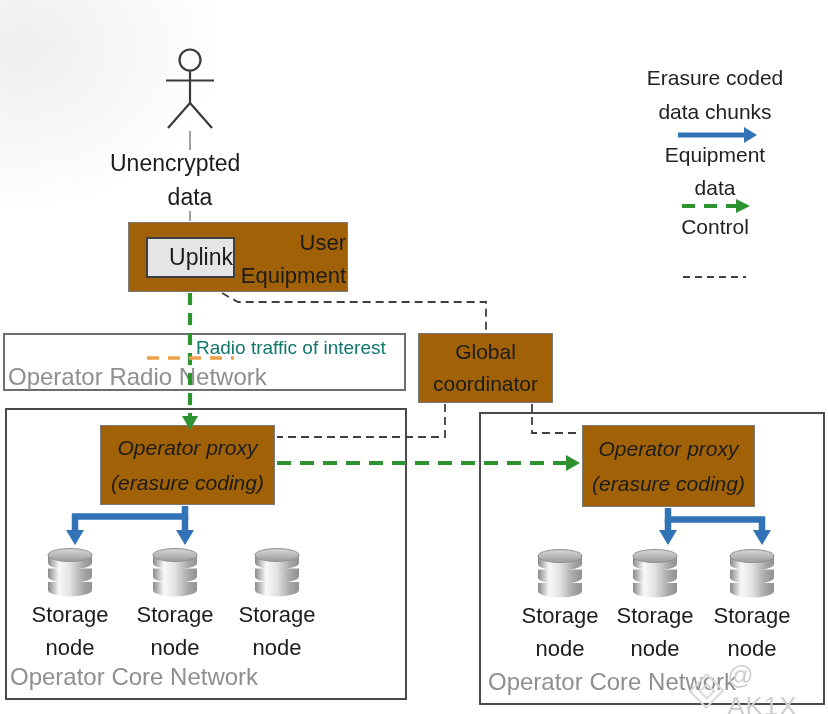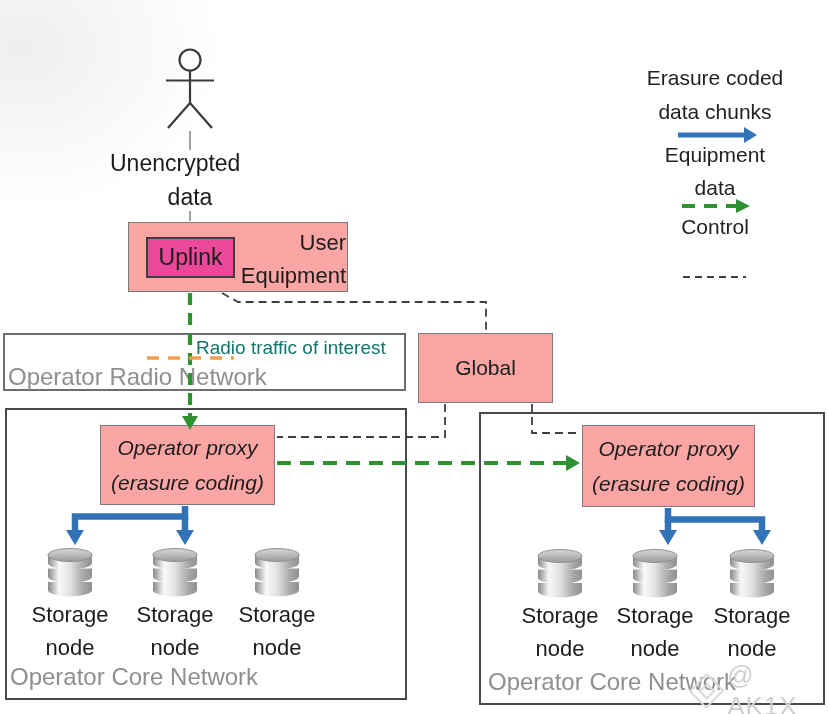--- a/index.html
+++ b/index.html
@@ -9,32 +9,32 @@
   }
   #canvas::before{ 
     content:"";position:absolute;left:0;top:0;width:260px;height:240px;
     background:radial-gradient(ellipse at 8% 20%, rgba(226,224,220,.55), rgba(255,255,255,0) 60%);
     pointer-events:none;
   }
   .abs{position:absolute;}
   svg.overlay{position:absolute;left:0;top:0;z-index:2;}
 
   
-  .graybox{background:#fca5a5;border:1.5px solid #7a7a7a;box-sizing:border-box;z-index:1;}
+  .graybox{background:#a16207;border:1.5px solid #7a7a7a;box-sizing:border-box;z-index:1;}
   .outline{border:2px solid #4a4a4a;box-sizing:border-box;z-index:0;background:transparent;}
 
   .center-col{display:flex;flex-direction:column;align-items:center;justify-content:center;}
 
   .t-title{font-size:23px;}
   .muted{color:#8f8f8f;}
   .orange{color:#0f766e;}
 
   #ue-box{left:128px;top:222px;width:220px;height:70px;}
-  #uplink-box{left:146px;top:237px;width:85px;height:37px;border:2px solid #3f3f3f;background:#ec4899;
-              display:flex;align-items:center;justify-content:center;font-size:23px;z-index:1;}
+  #uplink-box{left:146px;top:237px;width:85px;height:37px;border:2px solid #3f3f3f;background:#e5e5e5;
+              display:flex;align-items:center;justify-content:flex-end;font-size:23px;z-index:1;}
   #ue-label{left:230px;top:226px;width:116px;text-align:right;font-size:22px;line-height:33px;z-index:1;}
 
   #radio-box{left:3px;top:333px;width:403px;height:58px;border:2px solid #6e6e6e;box-sizing:border-box;}
   #radio-label{left:8px;top:363px;font-size:24px;z-index:1;}
   #radio-traffic{left:196px;top:337px;font-size:19px;z-index:1;}
 
   #coord-box{left:418px;top:333px;width:135px;height:70px;z-index:1;}
   .coord-line{font-size:21px;line-height:32px;}
 
   #core-left{left:5px;top:408px;width:402px;height:292px;}
@@ -87,20 +87,21 @@
   <div class="abs" id="uplink-box">
     <span>Uplink</span>
   </div>
   <div class="abs" id="ue-label">
     <div>User</div>
     <div>Equipment</div>
   </div>
 
   <div class="abs graybox center-col" id="coord-box">
     <div class="coord-line">Global</div>
+    <div class="coord-line">coordinator</div>
   </div>
 
   <div class="abs graybox center-col" id="proxy-left">
     <div class="proxy-line">Operator proxy</div>
     <div class="proxy-line">(erasure coding)</div>
   </div>
   <div class="abs graybox center-col" id="proxy-right">
     <div class="proxy-line">Operator proxy</div>
     <div class="proxy-line">(erasure coding)</div>
   </div>

